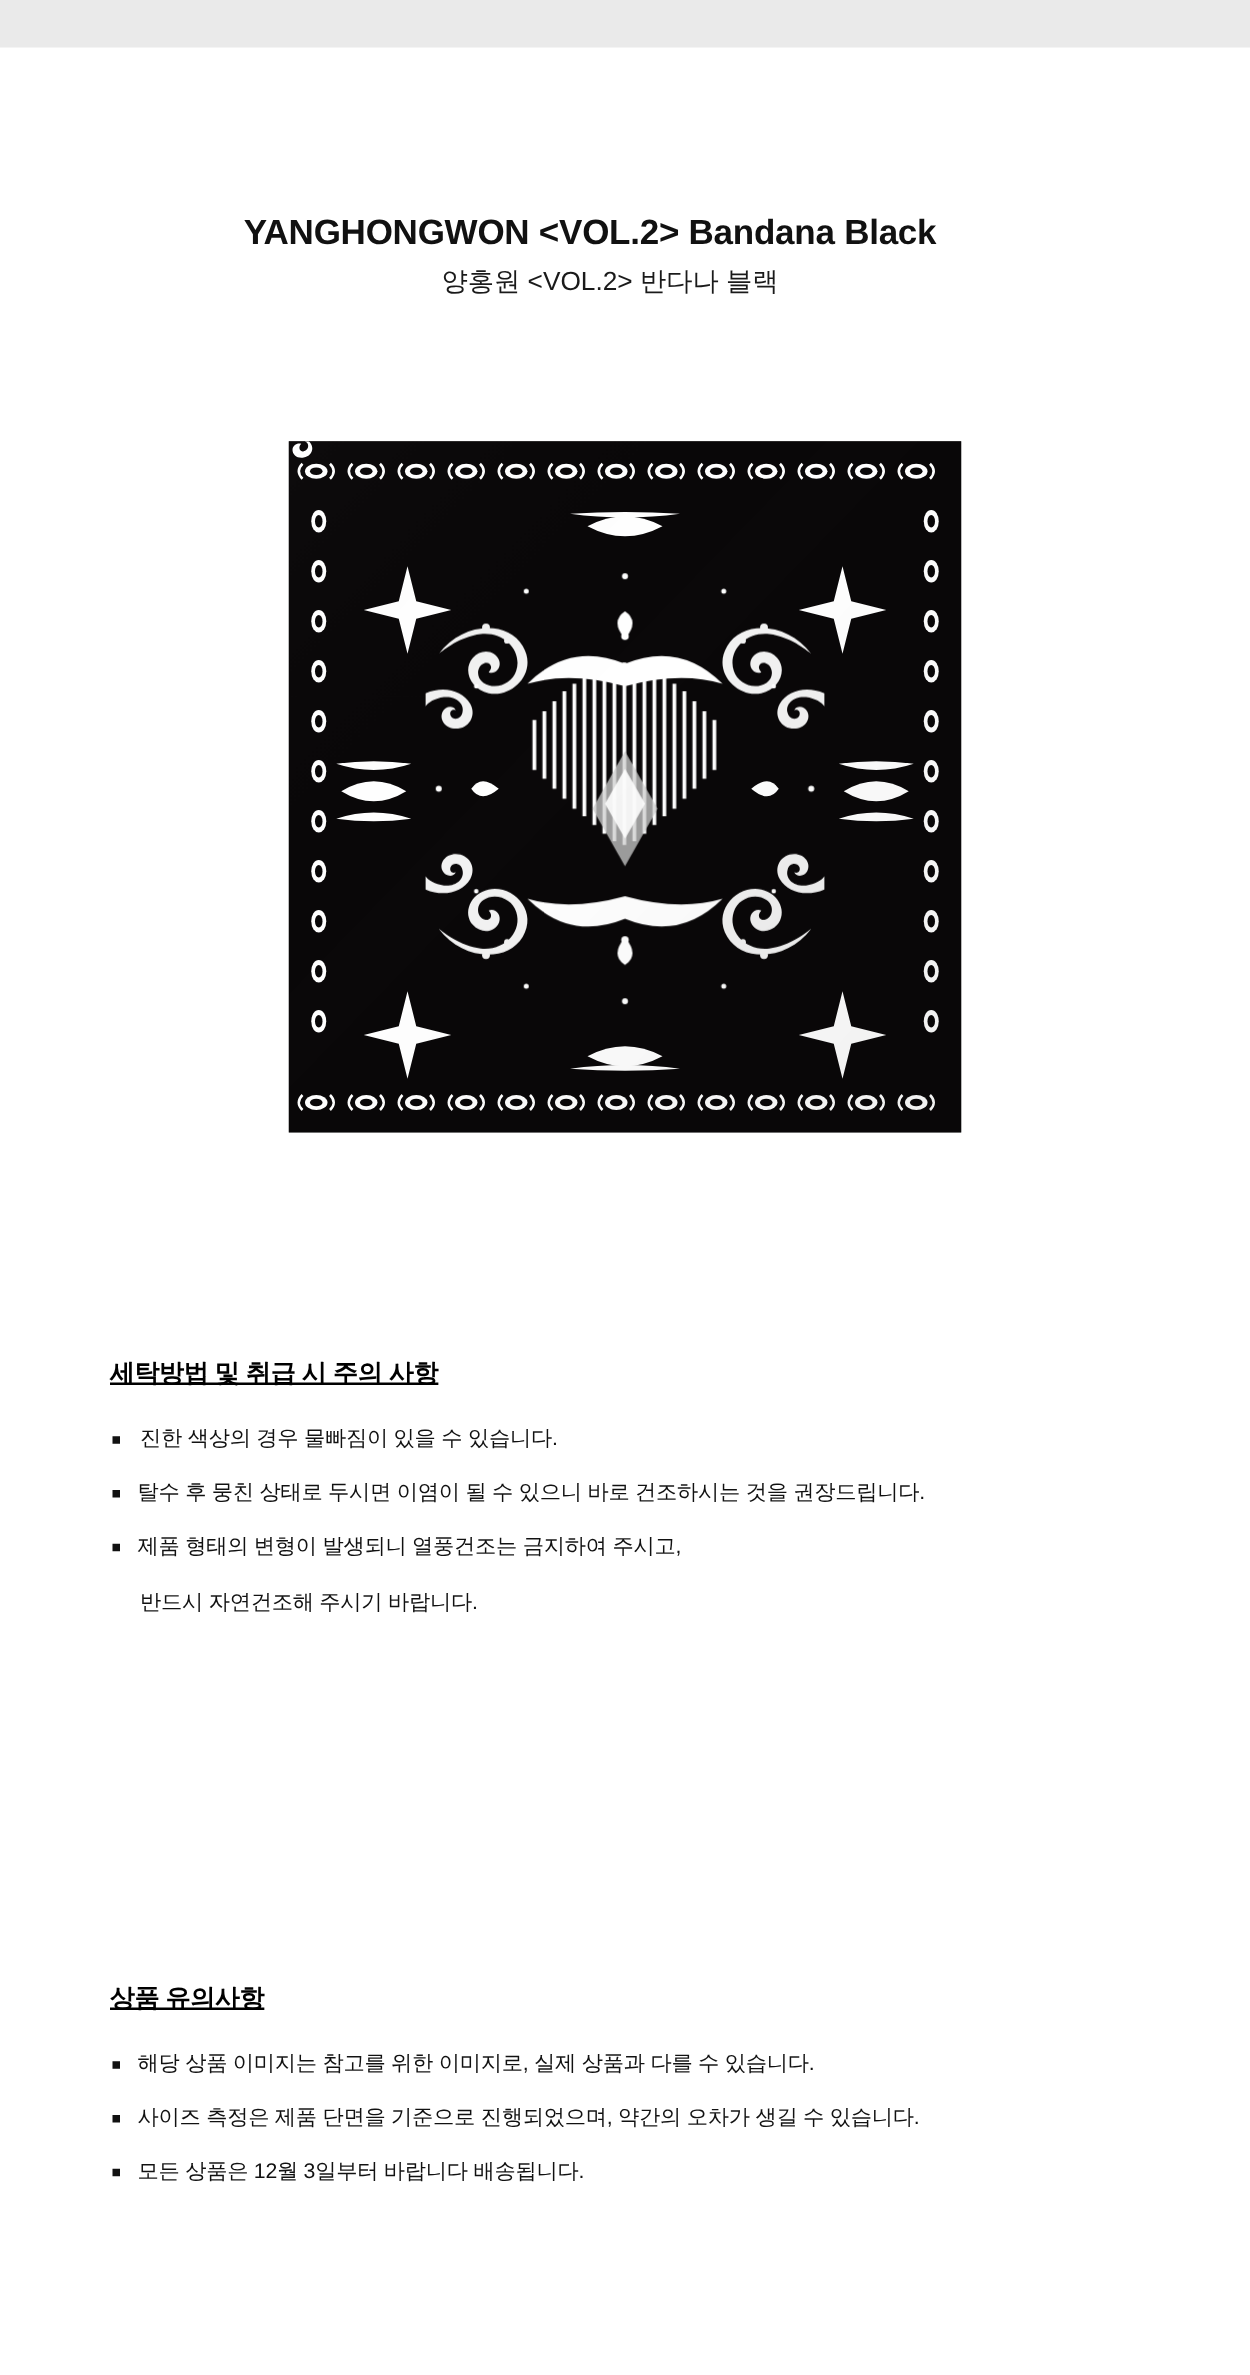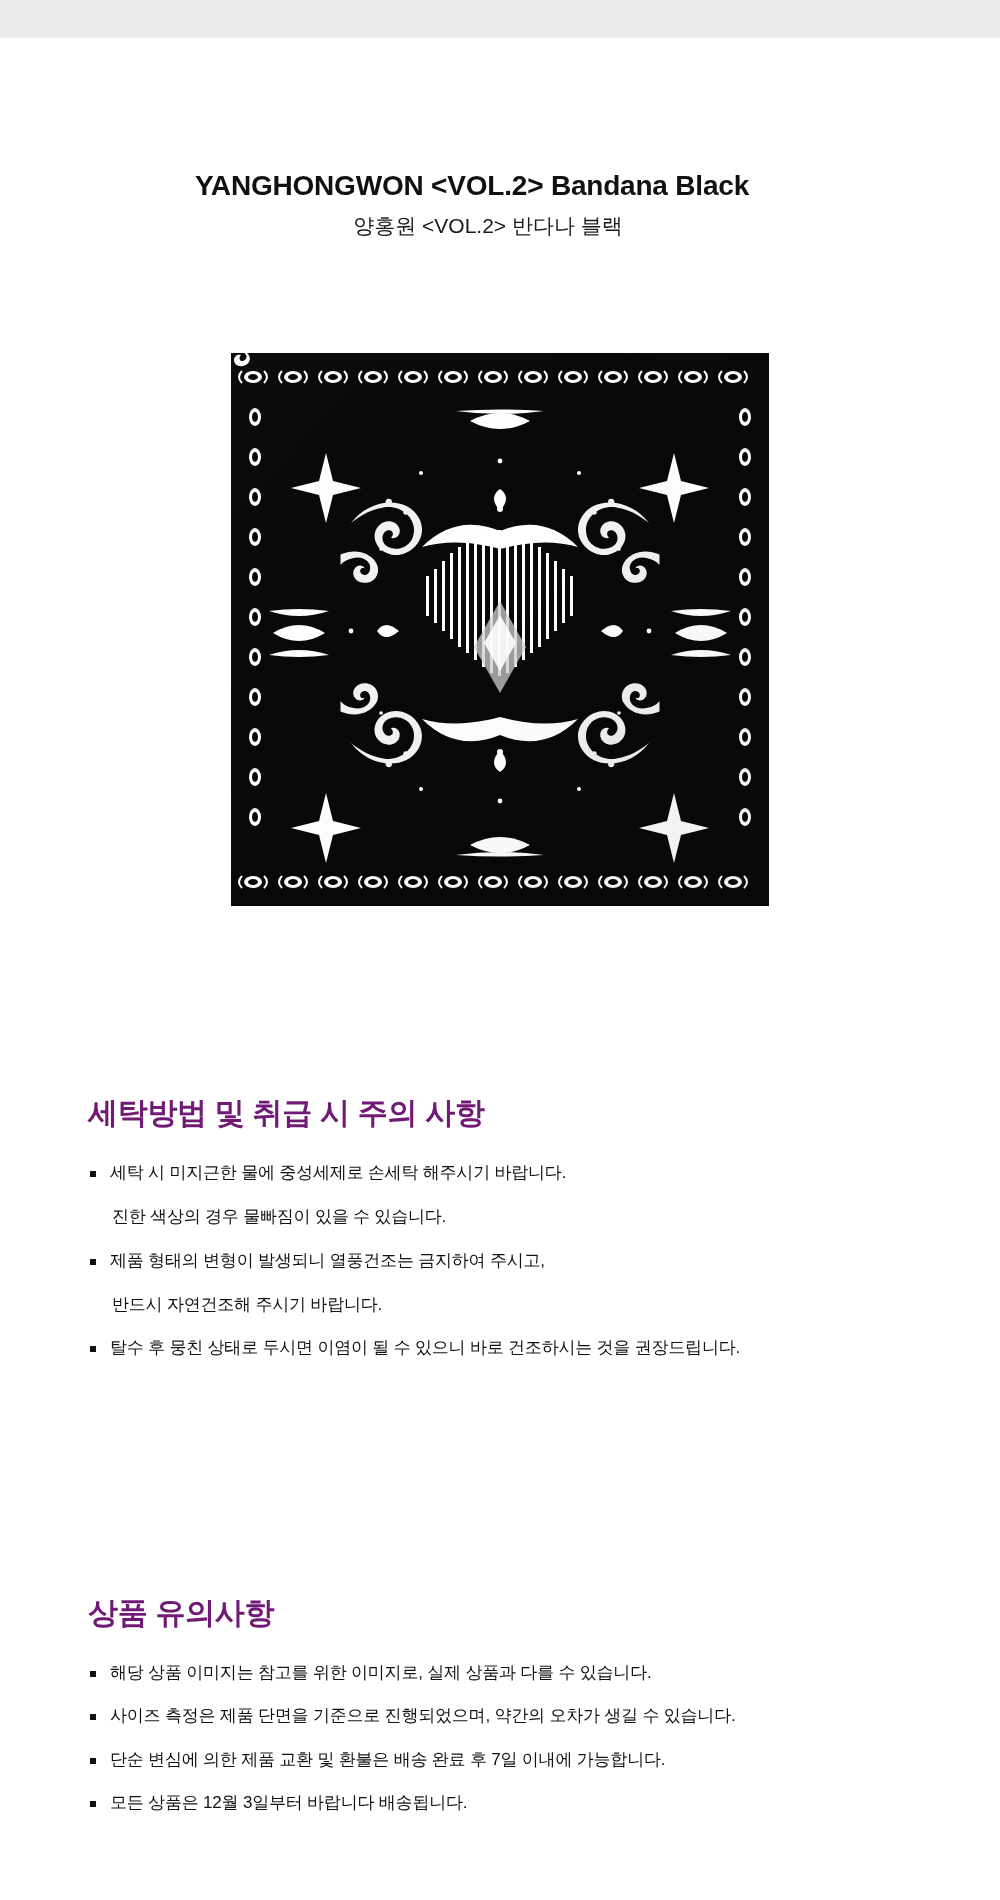--- a/index.html
+++ b/index.html
@@ -95,25 +95,26 @@
   
   .section {
     position: absolute;
     left: 88px;
     width: 840px;
   }
   .section-care { top: 1068px; }
   .section-notice { top: 1568px; }
 
   .section-title {
-    font-size: 30px;
+    font-size: 20px;
     font-weight: 700;
-    color: #701a75;
+    color: #000000;
     letter-spacing: -0.3px;
     margin-bottom: 26px;
+    text-decoration: underline;
   }
   ul.bullets {
     list-style: none;
     margin: 0;
     padding: 0;
   }
   ul.bullets > li {
     position: relative;
     padding-left: 22px;
     margin-bottom: 17px;
@@ -617,42 +618,38 @@
         </defs>
       </svg>
     </div>
   </div>
 </div>
 
 <section class="section section-care">
   <h2 class="section-title">세탁방법 및 취급 시 주의 사항</h2>
   <ul class="bullets">
     <li>
-      <span>세탁 시 미지근한 물에 중성세제로 손세탁 해주시기 바랍니다.</span>
       <span class="cont">진한 색상의 경우 물빠짐이 있을 수 있습니다.</span>
+    </li>
+    <li>
+      <span>탈수 후 뭉친 상태로 두시면 이염이 될 수 있으니 바로 건조하시는 것을 권장드립니다.</span>
     </li>
     <li>
       <span>제품 형태의 변형이 발생되니 열풍건조는 금지하여 주시고,</span>
       <span class="cont">반드시 자연건조해 주시기 바랍니다.</span>
-    </li>
-    <li>
-      <span>탈수 후 뭉친 상태로 두시면 이염이 될 수 있으니 바로 건조하시는 것을 권장드립니다.</span>
     </li>
   </ul>
 </section>
 
 <section class="section section-notice">
   <h2 class="section-title">상품 유의사항</h2>
   <ul class="bullets">
     <li>
       <span>해당 상품 이미지는 참고를 위한 이미지로, 실제 상품과 다를 수 있습니다.</span>
     </li>
     <li>
       <span>사이즈 측정은 제품 단면을 기준으로 진행되었으며, 약간의 오차가 생길 수 있습니다.</span>
     </li>
     <li>
-      <span>단순 변심에 의한 제품 교환 및 환불은 배송 완료 후 7일 이내에 가능합니다.</span>
-    </li>
-    <li>
       <span>모든 상품은 12월 3일부터 바랍니다 배송됩니다.</span>
     </li>
   </ul>
 </section>
 
 </body></html>

